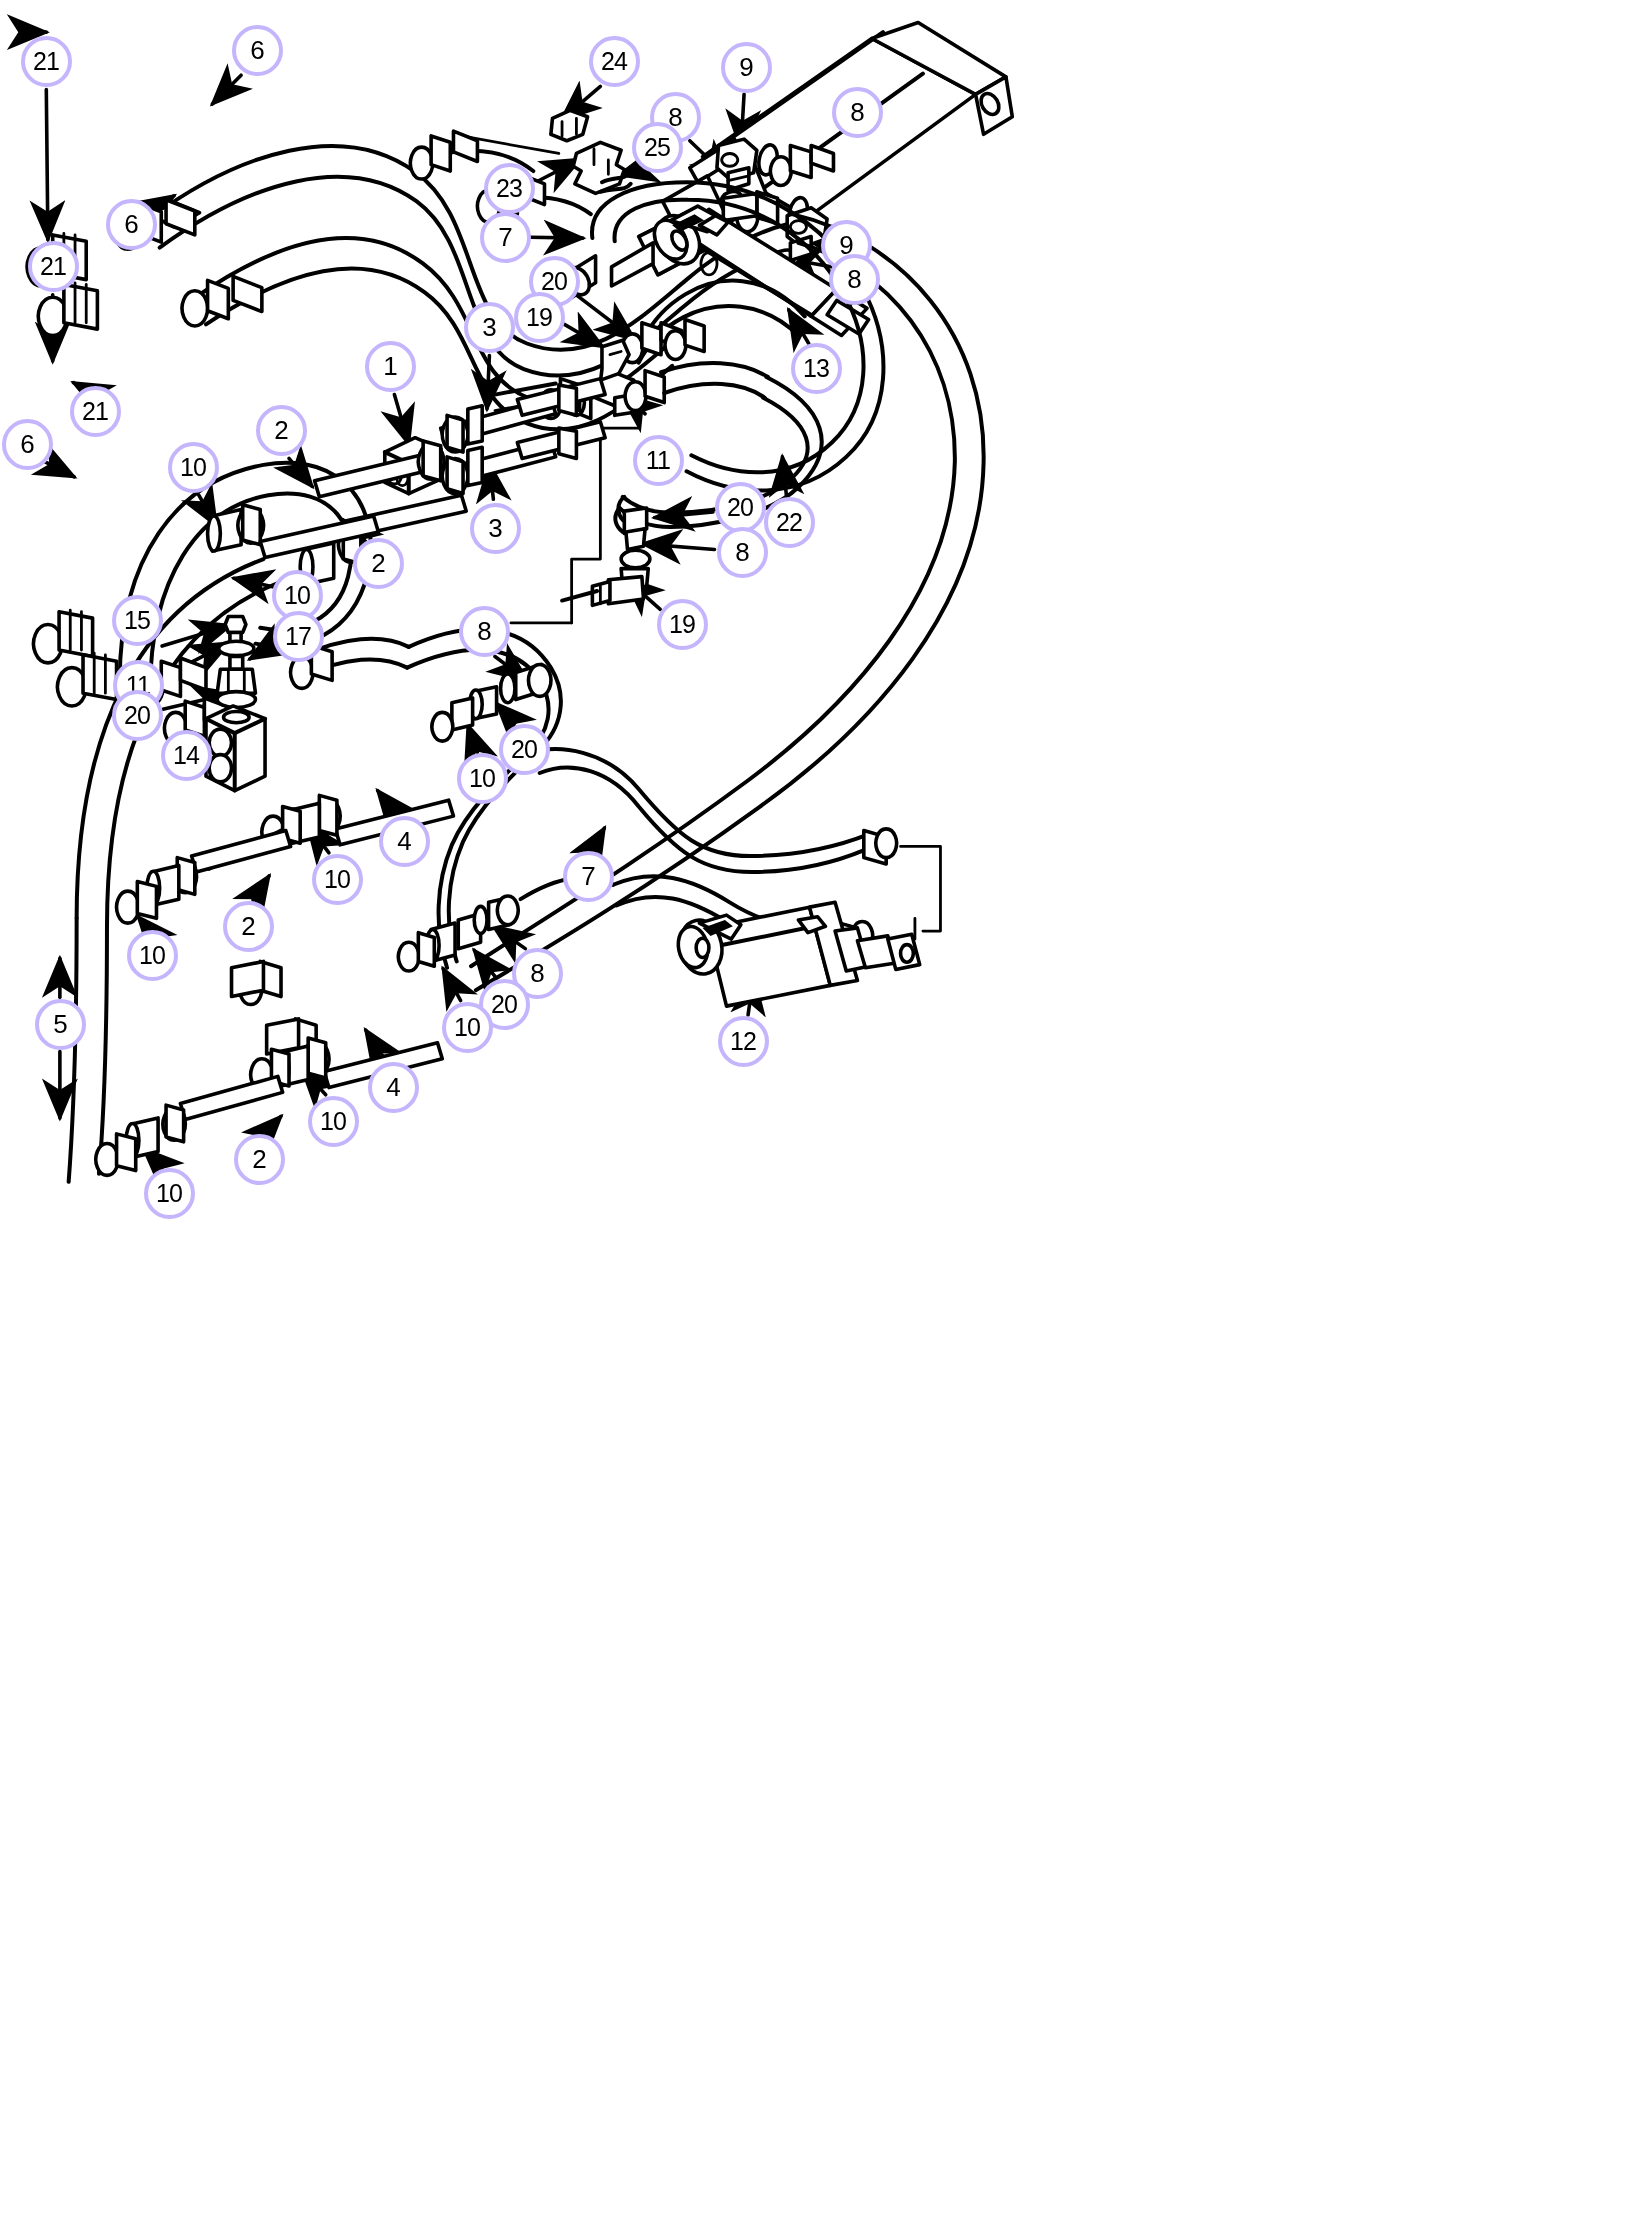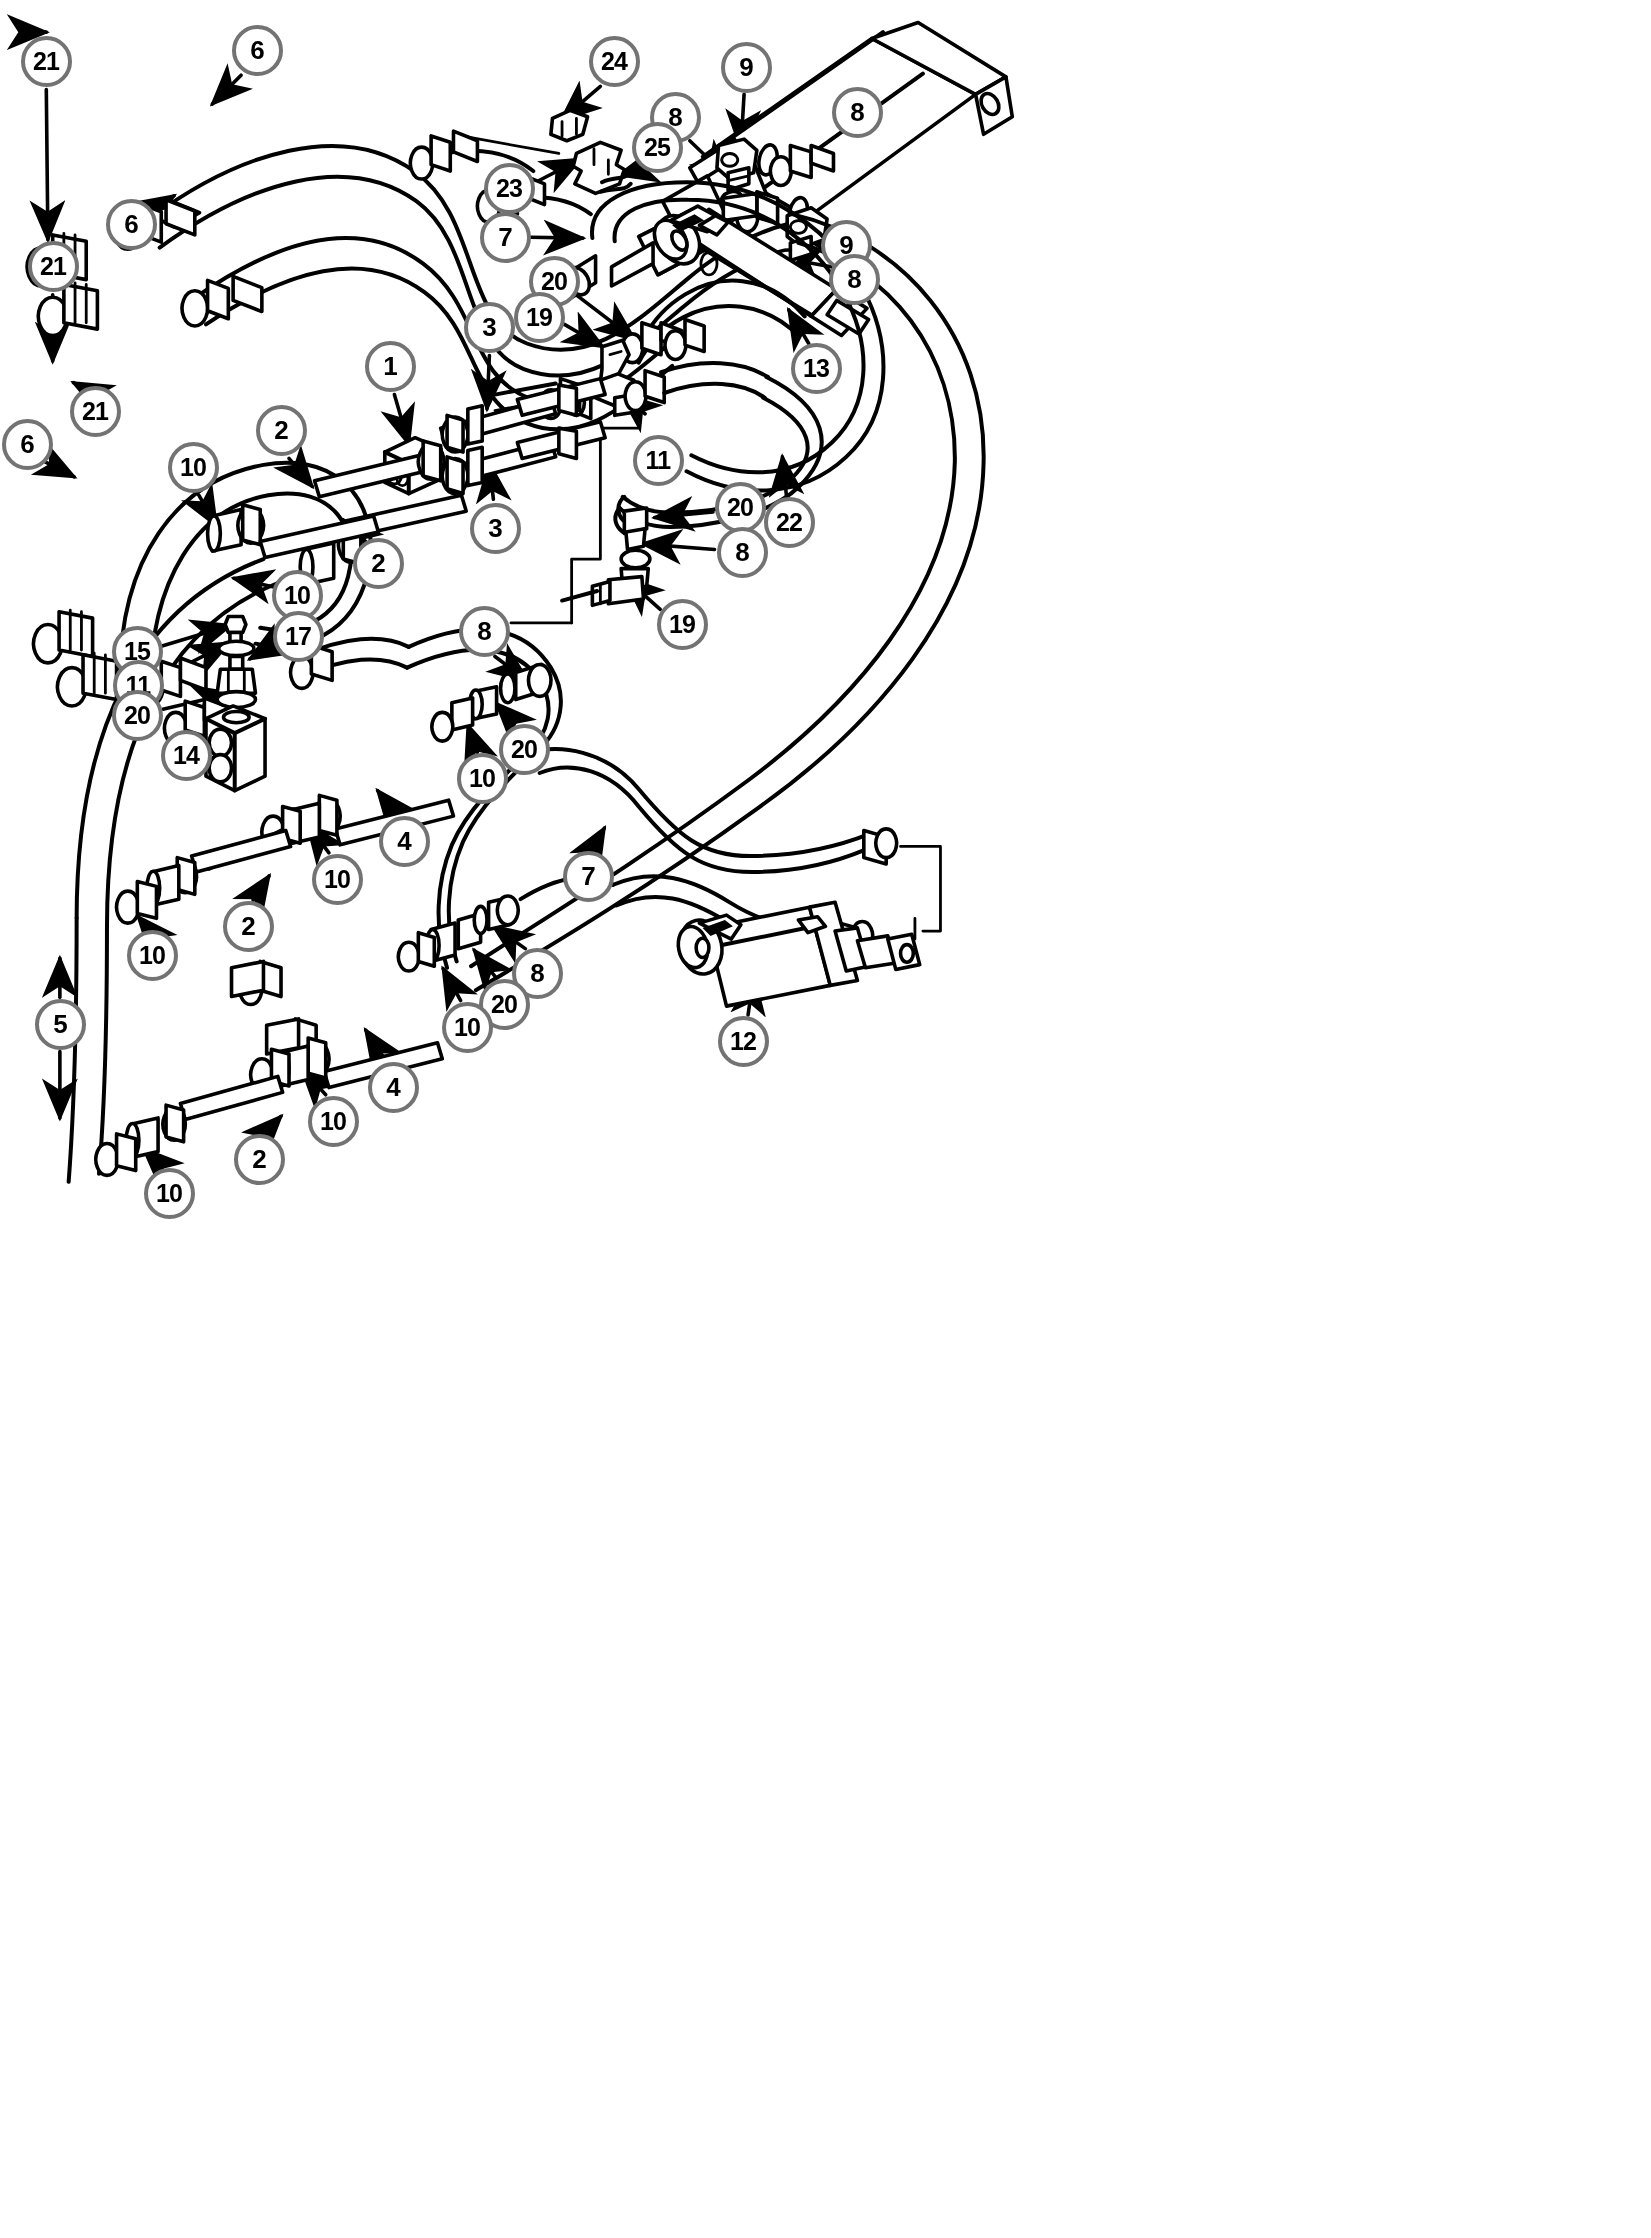--- a/index.html
+++ b/index.html
@@ -4,26 +4,26 @@
 <style>
   html,body{margin:0;padding:0;background:#ffffff;}
   body{font-family:"Liberation Sans",sans-serif;}
   #sheet{position:relative;width:1651px;height:2239px;background:#fff;overflow:hidden;}
   #art{position:absolute;left:0;top:0;width:1651px;height:2239px;}
   .callout-layer{position:absolute;left:0;top:0;width:1651px;height:2239px;}
   .callout{
     position:absolute;
     width:51px;height:51px;
     margin-left:-25.5px;margin-top:-25.5px;
-    border:4px solid #737373;
+    border:4px solid #c4b5fd;
     border-radius:50%;
     background:#fff;
     display:flex;align-items:center;justify-content:center;
     font-family:"Liberation Sans",sans-serif;
-    font-weight:bold;
+    font-weight:normal;
     font-size:26px;
     line-height:1;
     color:#000;
     letter-spacing:-0.8px;
     box-sizing:border-box;
     z-index:5;
   }
   .callout.two-digit{font-size:25px;}
 </style>
 </head>
@@ -554,21 +554,21 @@
     <div class="callout" style="left:281px; top:430px;">2</div>
     <div class="callout" style="left:27px;  top:444px;">6</div>
     <div class="callout two-digit" style="left:193px; top:467px;">10</div>
     <div class="callout" style="left:495px; top:528px;">3</div>
     <div class="callout two-digit" style="left:740px; top:507px;">20</div>
     <div class="callout two-digit" style="left:789px; top:522px;">22</div>
     <div class="callout" style="left:378px; top:563px;">2</div>
     <div class="callout" style="left:742px; top:552px;">8</div>
     <div class="callout two-digit" style="left:297px; top:595px;">10</div>
     <div class="callout two-digit" style="left:682px; top:624px;">19</div>
-    <div class="callout two-digit" style="left:137px; top:651px;">15</div>
+    <div class="callout two-digit" style="left:137px; top:620px;">15</div>
     <div class="callout two-digit" style="left:298px; top:636px;">17</div>
     <div class="callout" style="left:484px; top:631px;">8</div>
     <div class="callout two-digit" style="left:138px; top:685px;">11</div>
     <div class="callout two-digit" style="left:137px; top:715px;">20</div>
     <div class="callout two-digit" style="left:524px; top:749px;">20</div>
     <div class="callout two-digit" style="left:482px; top:778px;">10</div>
     <div class="callout two-digit" style="left:186px; top:755px;">14</div>
     <div class="callout" style="left:404px; top:841px;">4</div>
     <div class="callout" style="left:588px; top:876px;">7</div>
     <div class="callout two-digit" style="left:337px; top:879px;">10</div>

